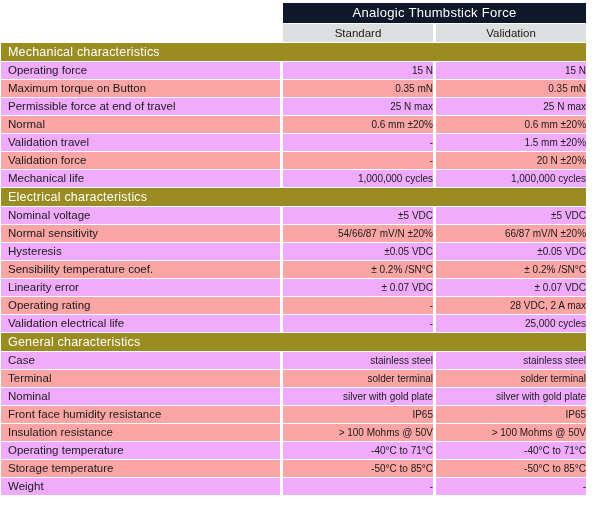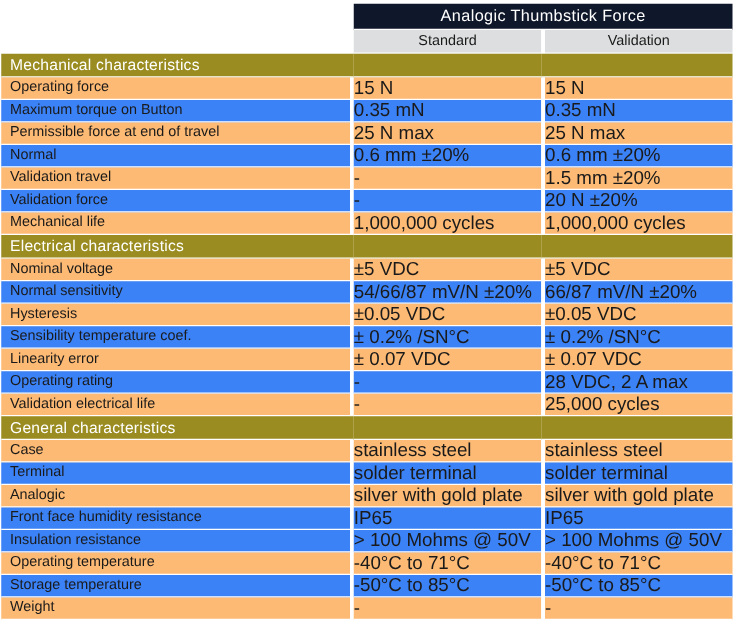--- a/index.html
+++ b/index.html
@@ -79,25 +79,25 @@
   }
   tr.section-row td.sec-label { padding-left: 7px; }
 
   
   td.label {
     padding-left: 7px;
     text-align: left;
     font-size: 11.5px;
   }
   td.value {
-    text-align: left;
-    font-size: 15px;
-  }
-  tr.shade td.label, tr.shade td.value { background: #fdba74; }
-  tr.plain td.label, tr.plain td.value { background: #3b82f6; }
+    text-align: right;
+    font-size: 10px;
+  }
+  tr.shade td.label, tr.shade td.value { background: #f0abfc; }
+  tr.plain td.label, tr.plain td.value { background: #fca5a5; }
 </style>
 </head>
 <body>
 
 <div id="spec-table">
   <table class="spec">
     <colgroup>
       <col class="c-label">
         <col class="c-gap">
       <col class="c-std">
@@ -244,21 +244,21 @@
           <td class="value">stainless steel</td>
         </tr>
         <tr class="plain">
           <td class="label">Terminal</td>
           <td class="gapcell"></td>
           <td class="value">solder terminal</td>
           <td class="gapcell"></td>
           <td class="value">solder terminal</td>
         </tr>
         <tr class="shade">
-          <td class="label">Analogic</td>
+          <td class="label">Nominal</td>
           <td class="gapcell"></td>
           <td class="value">silver with gold plate</td>
           <td class="gapcell"></td>
           <td class="value">silver with gold plate</td>
         </tr>
         <tr class="plain">
           <td class="label">Front face humidity resistance</td>
           <td class="gapcell"></td>
           <td class="value">IP65</td>
           <td class="gapcell"></td>

